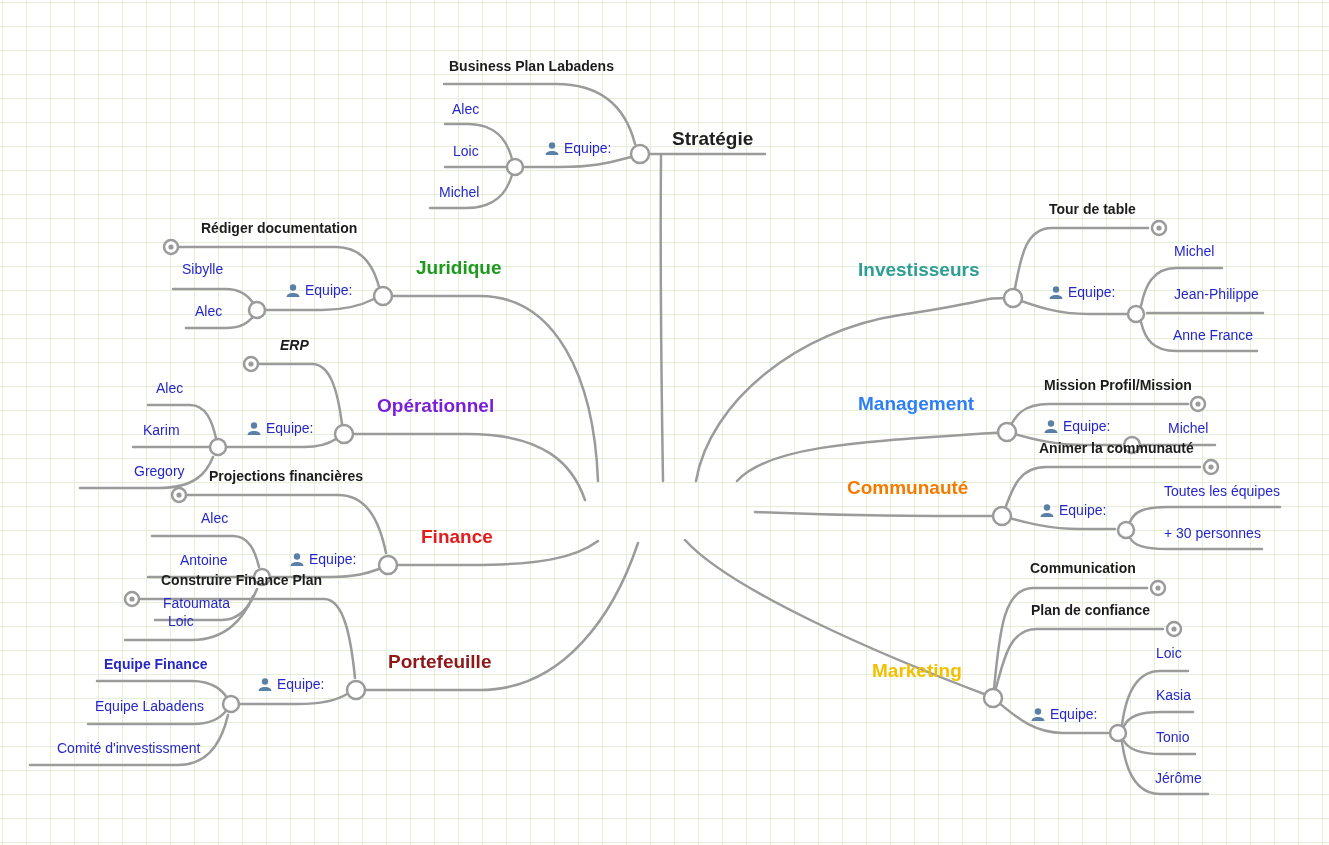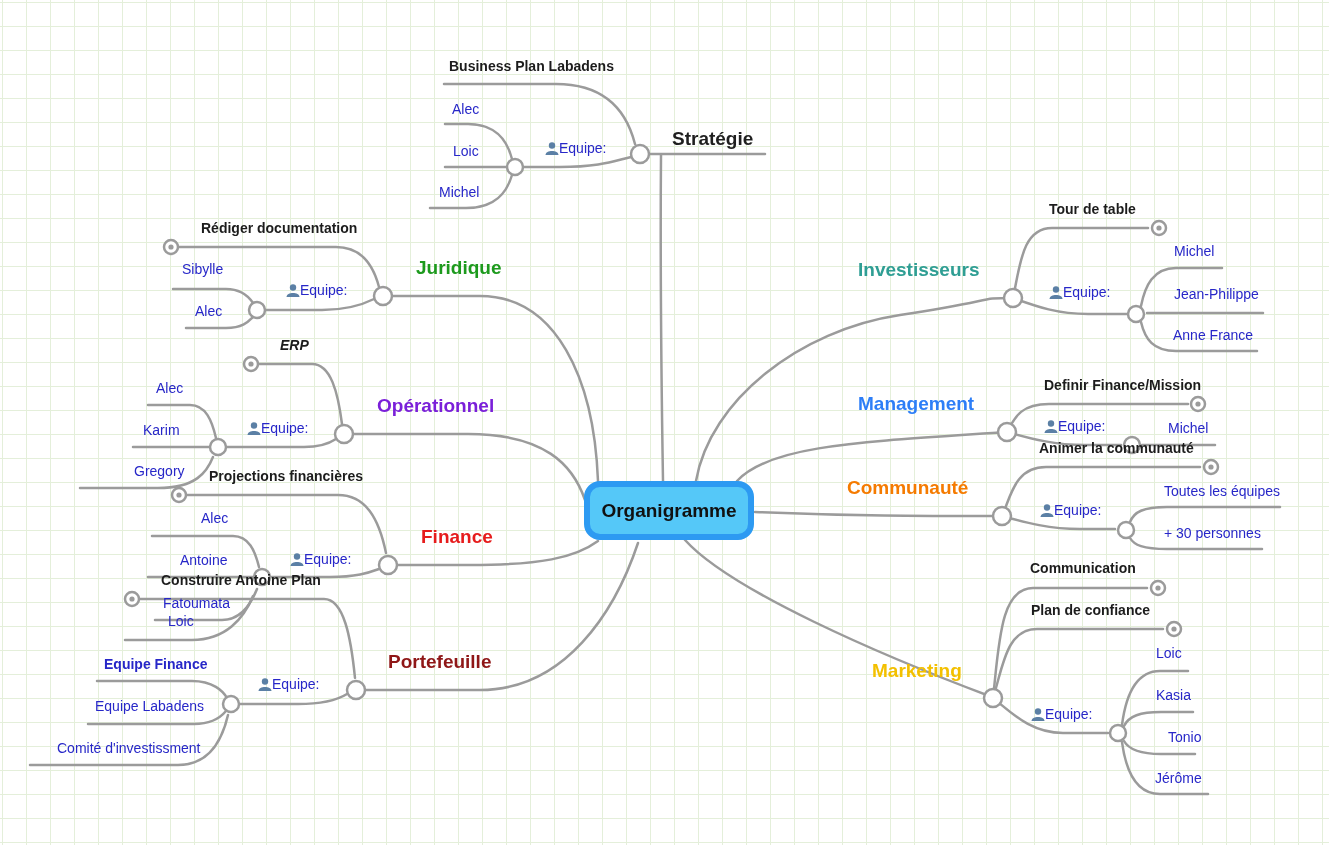--- a/index.html
+++ b/index.html
@@ -13,21 +13,21 @@
     background-size:24px 24px;background-position:2px 2px;
   }
   svg.links{position:absolute;left:0;top:0;z-index:1;}
   svg.links path{fill:none;stroke:#9b9b9b;stroke-width:2.5;stroke-linecap:round;}
   .branch-circle{fill:#ffffff;stroke:#9b9b9b;stroke-width:2.5;}
   .term-dot{fill:#9b9b9b;stroke:none;}
   .txt{position:absolute;z-index:2;white-space:nowrap;line-height:1.2;}
   .branch-label{font-size:19px;font-weight:bold;color:#1f1f1f;}
   .topic-label{font-size:14px;font-weight:bold;color:#1c1c1c;}
   .member-label{font-size:14px;color:#2727c8;}
-  .equipe{display:flex;align-items:center;font-size:14px;color:#2727c8;}
+  .equipe{display:flex;align-items:center;gap:5px;font-size:14px;color:#2727c8;}
   .equipe svg{display:block;}
   .root-node{
     position:absolute;z-index:3;left:584px;top:481px;width:170px;height:59px;
     background:#55c8f8;border:6px solid #2d9af2;border-radius:16px;
     box-sizing:border-box;display:flex;align-items:center;justify-content:center;
     font-size:19px;font-weight:bold;color:#111;
   }
 </style>
 </head>
 <body>
@@ -164,23 +164,23 @@
   <div class="txt branch-label" style="left: 388px; top: 651px; color: rgb(143, 23, 23);">Portefeuille</div>
   <div class="txt branch-label" style="left: 858px; top: 259px; color: rgb(47, 158, 148);">Investisseurs</div>
   <div class="txt branch-label" style="left: 858px; top: 393px; color: rgb(45, 126, 247);">Management</div>
   <div class="txt branch-label" style="left: 847px; top: 477px; color: rgb(245, 123, 0);">Communauté</div>
   <div class="txt branch-label" style="left: 872px; top: 660px; color: rgb(243, 192, 0);">Marketing</div>
 
   <div class="txt topic-label" style="left:449px;top:58px;">Business Plan Labadens</div>
   <div class="txt topic-label" style="left:201px;top:220px;">Rédiger documentation</div>
   <div class="txt topic-label" style="left:280px;top:337px;font-style:italic;">ERP</div>
   <div class="txt topic-label" style="left:209px;top:468px;">Projections financières</div>
-  <div class="txt topic-label" style="left:161px;top:572px;">Construire Antoine Plan</div>
+  <div class="txt topic-label" style="left:161px;top:572px;">Construire Finance Plan</div>
   <div class="txt topic-label" style="left:1049px;top:201px;">Tour de table</div>
-  <div class="txt topic-label" style="left:1044px;top:377px;">Definir Finance/Mission</div>
+  <div class="txt topic-label" style="left:1044px;top:377px;">Mission Profil/Mission</div>
   <div class="txt topic-label" style="left:1039px;top:440px;">Animer la communauté</div>
   <div class="txt topic-label" style="left:1030px;top:560px;">Communication</div>
   <div class="txt topic-label" style="left:1031px;top:602px;">Plan de confiance</div>
 
   <div class="txt equipe" style="left:545px;top:140px;">
       <svg width="14" height="13">
         <circle cx="7" cy="3.5" r="3.2" fill="#5b80a5"></circle>
         <path d="M0.5,13 C0.5,7.5 13.5,7.5 13.5,13 Z" fill="#5b80a5"></path>
       </svg>
       <span>Equipe:</span>
@@ -258,20 +258,17 @@
   <div class="txt member-label" style="left:95px;top:698px;">Equipe Labadens</div>
   <div class="txt member-label" style="left:57px;top:740px;">Comité d'investissment</div>
   <div class="txt member-label" style="left:1174px;top:243px;">Michel</div>
   <div class="txt member-label" style="left:1174px;top:286px;">Jean-Philippe</div>
   <div class="txt member-label" style="left:1173px;top:327px;">Anne France</div>
   <div class="txt member-label" style="left:1168px;top:420px;">Michel</div>
   <div class="txt member-label" style="left:1164px;top:483px;">Toutes les équipes</div>
   <div class="txt member-label" style="left:1164px;top:525px;">+ 30 personnes</div>
   <div class="txt member-label" style="left:1156px;top:645px;">Loic</div>
   <div class="txt member-label" style="left:1156px;top:687px;">Kasia</div>
-  <div class="txt member-label" style="left:1156px;top:729px;padding-left:12px;">Tonio</div>
+  <div class="txt member-label" style="left:1156px;top:729px;">Tonio</div>
   <div class="txt member-label" style="left:1155px;top:770px;">Jérôme</div>
 
-  <div class="root-node">
-    <span>Organigramme</span>
-  </div>
 
 </div>
 
 </body></html>

